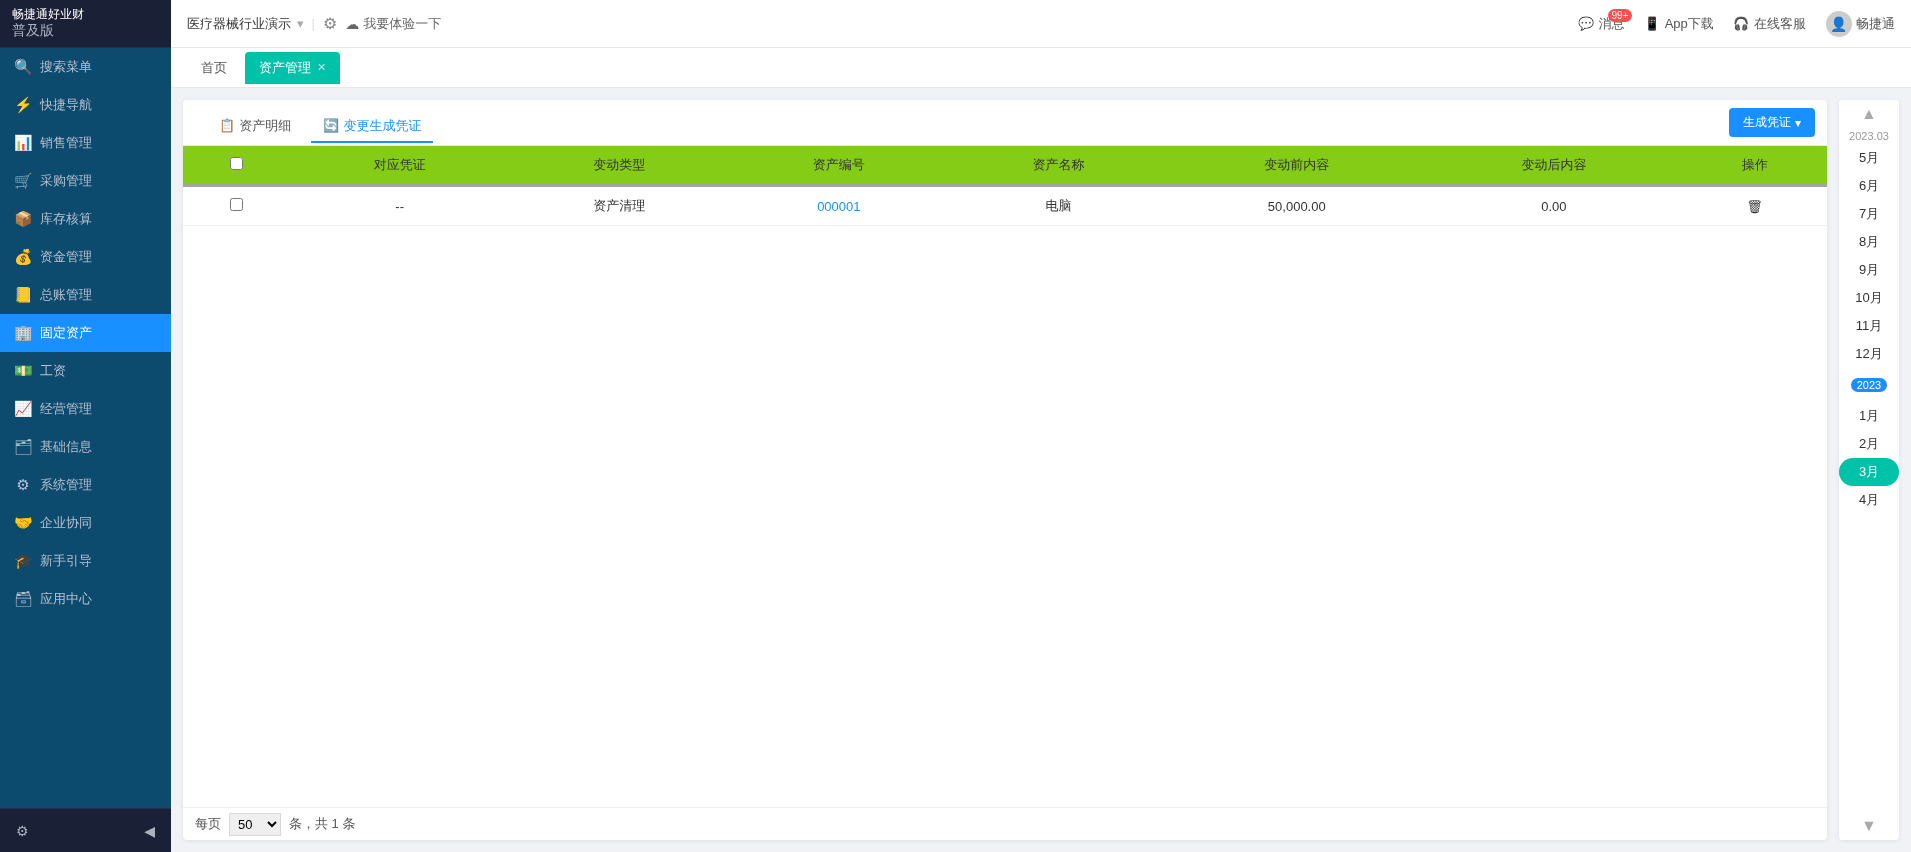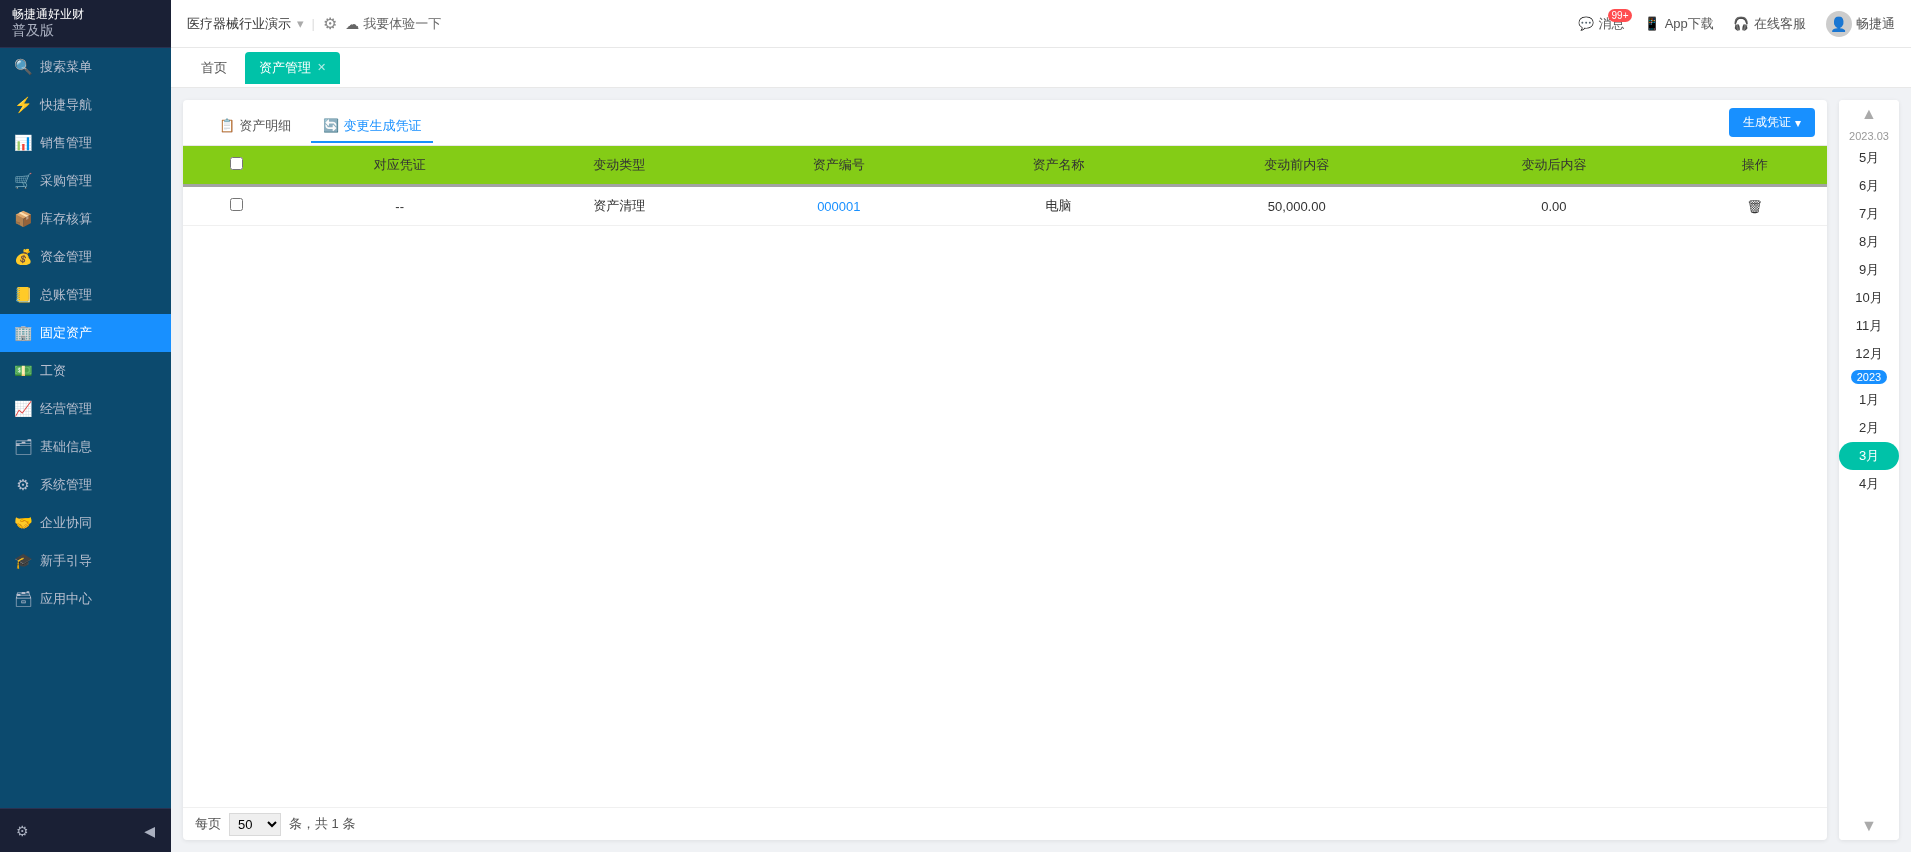--- a/index.html
+++ b/index.html
@@ -337,21 +337,21 @@
       display: flex;
       flex-direction: column;
       align-items: center;
     }
     .cal-year-badge {
       background: #1890ff;
       color: #fff;
       border-radius: 10px;
       font-size: 11px;
       padding: 1px 6px;
-      margin: 2px 0;
+      margin: 10px 0;
     }
 
     
     .sidebar-scroll::-webkit-scrollbar { width: 4px; }
   </style>
 </head>
 <body>
 
 <div class="sidebar">
   <div class="sidebar-logo">

